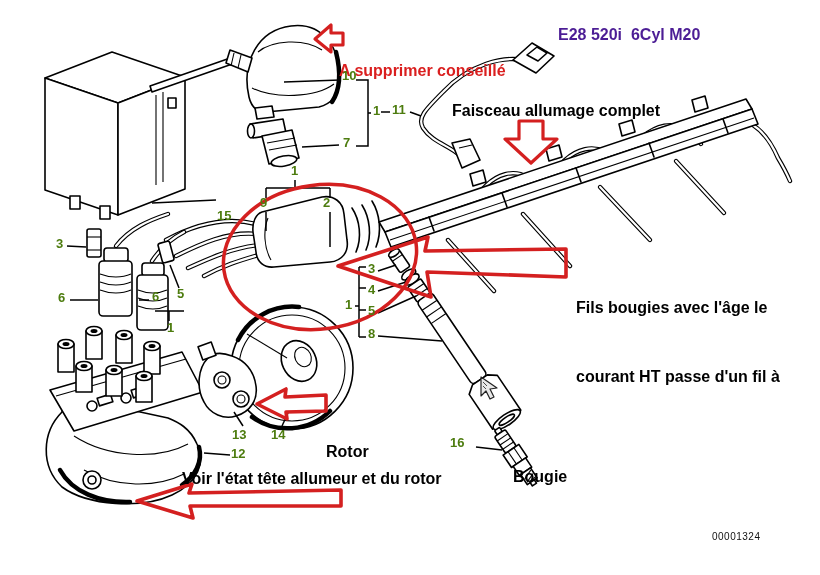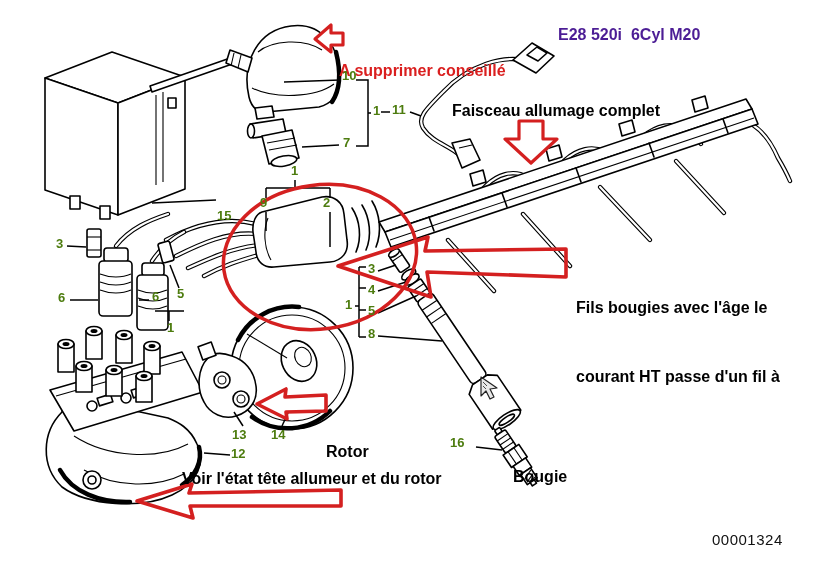--- a/index.html
+++ b/index.html
@@ -4,21 +4,21 @@
 <style>
   html,body{margin:0;padding:0;background:#fff;}
   #stage{position:relative;width:820px;height:575px;background:#fff;overflow:hidden;
          font-family:"Liberation Sans",sans-serif;}
   #art{position:absolute;left:0;top:0;}
   .ann{position:absolute;font-weight:bold;font-size:16px;color:#000;white-space:pre;line-height:23px;}
   .red-text{color:#da1f1f;}
   .navy-text{color:#4c1d95;}
   .green-text{color:#1fa352;line-height:25px;}
   .pn{position:absolute;font-weight:bold;font-size:13px;color:#4d7c0f;white-space:pre;}
-  .doc{position:absolute;font-weight:normal;font-size:15px;color:#111;letter-spacing:.5px;}
+  .doc{position:absolute;font-weight:normal;font-size:10px;color:#111;letter-spacing:.5px;}
   
   .ink{stroke:#000;fill:none;stroke-width:1.6;stroke-linecap:round;stroke-linejoin:round;}
   .inkf{stroke:#000;fill:#fff;stroke-width:1.6;stroke-linejoin:round;}
   .thin{stroke:#000;fill:none;stroke-width:1.1;}
   .heavy{stroke:#000;fill:none;stroke-width:4.5;stroke-linecap:round;}
   .dark{fill:#000;stroke:none;}
   .lead{stroke:#000;fill:none;stroke-width:1.5;}
   .w-out{stroke:#000;fill:none;stroke-width:4.4;stroke-linecap:round;}
   .w-in{stroke:#fff;fill:none;stroke-width:2.2;stroke-linecap:round;}
   .red-line{stroke:#d42020;fill:none;stroke-width:3.5;stroke-linejoin:round;}

